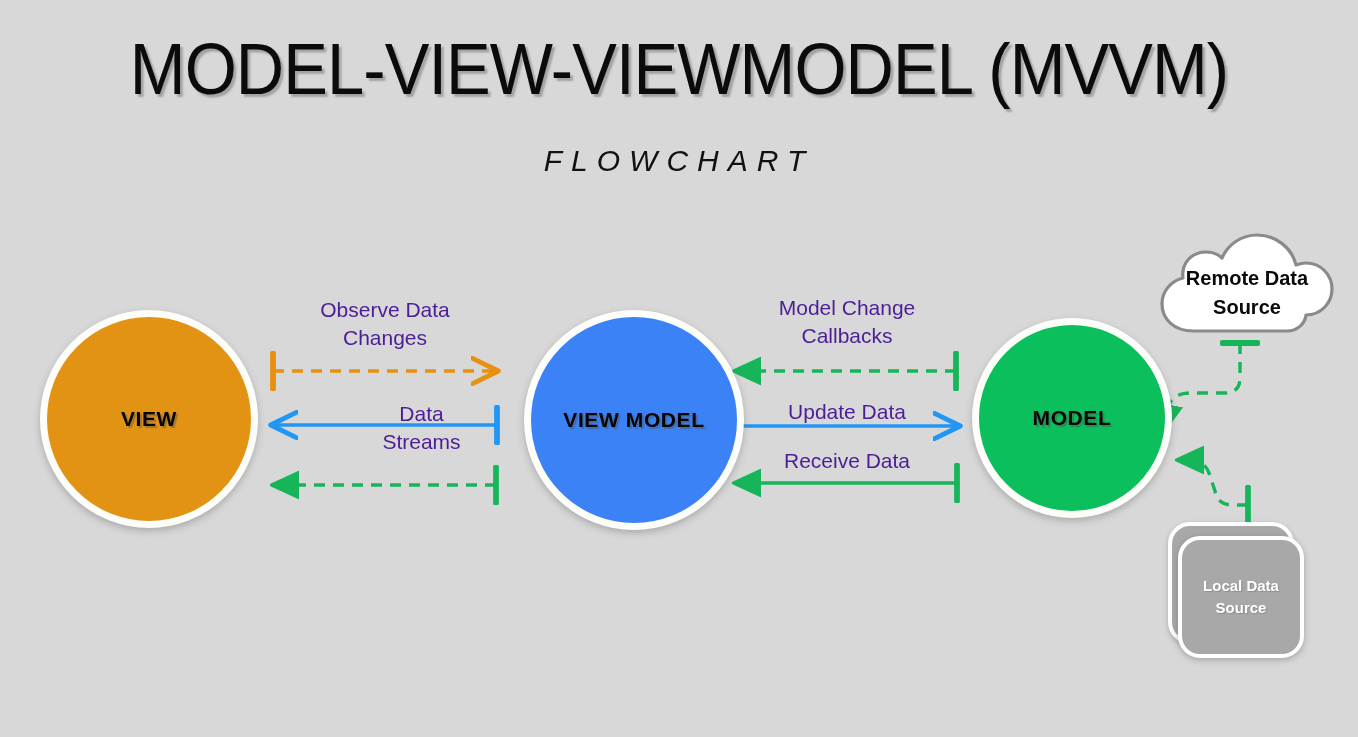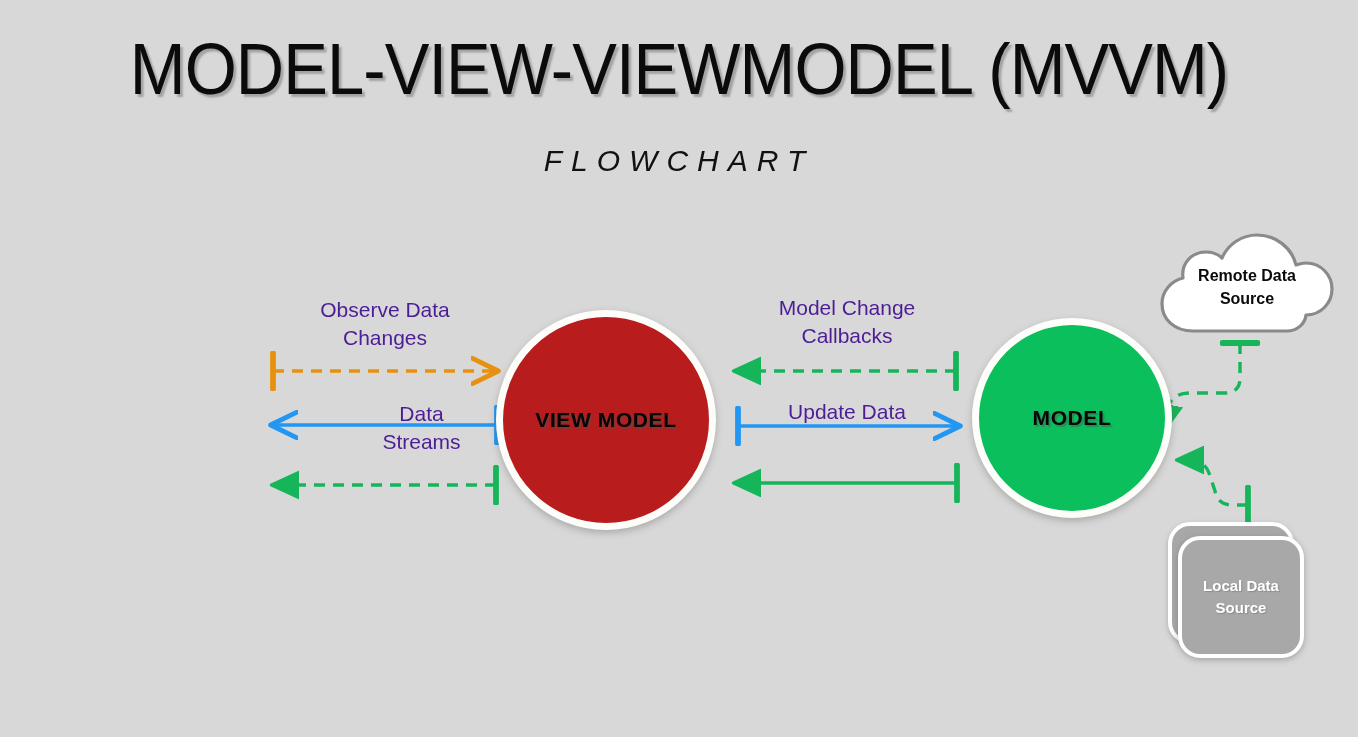--- a/index.html
+++ b/index.html
@@ -71,23 +71,23 @@
     color: #050505;
     text-shadow: 2px 2px 1px rgba(80,80,80,0.45);
     white-space: nowrap;
   }
   #circle-view {
     left: 40px;  top: 310px;
     width: 218px; height: 218px;
     background: #e39314;
   }
   #circle-viewmodel {
-    left: 496px; top: 310px;
+    left: 524px; top: 310px;
     width: 220px; height: 220px;
-    background: #b91c1c;
+    background: #3b82f6;
   }
   #circle-model {
     left: 972px; top: 318px;
     width: 200px; height: 200px;
     background: #0ABF5C;
   }
 
   
   .arrow-label {
     position: absolute;
@@ -104,21 +104,21 @@
     left: 1152px;
     top: 228px;
     width: 190px;
     height: 120px;
   }
   #cloud-remote .cloud-text {
     position: absolute;
     left: 0; top: 36px;
     width: 190px;
     text-align: center;
-    font-size: 16px;
+    font-size: 20px;
     font-weight: bold;
     color: #0a0a0a;
     line-height: 1.45;
     white-space: pre-line;
     z-index: 3;
   }
 
   
   #local-source {
     position: absolute;
@@ -197,20 +197,23 @@
 
     <line x1="738" y1="426" x2="957" y2="426" stroke="#2196f3" stroke-width="3.4" marker-start="url(#tick-blue)" marker-end="url(#ah-blue)"></line>
 
     <line x1="957" y1="483" x2="737" y2="483" stroke="#16b55a" stroke-width="3.4" marker-start="url(#tick-green)" marker-end="url(#ah-green)"></line>
 
     <path d="M1240,343 L1240,378 Q1240,393 1224,393 L1190,393 Q1172,393 1168,408 L1164,428" fill="none" stroke="#16b55a" stroke-width="3.4" stroke-dasharray="11 8" marker-start="url(#tick-green)" marker-end="url(#ah-green)"></path>
 
     <path d="M1248,505 L1232,505 Q1218,505 1215,491 L1209,473 Q1204,460 1190,460 L1180,460" fill="none" stroke="#16b55a" stroke-width="3.4" stroke-dasharray="11 8" marker-start="url(#tick-green)" marker-end="url(#ah-green)"></path>
   </svg>
 
+  <div class="node-circle" id="circle-view">
+    <span class="node-label">VIEW</span>
+  </div>
 
   <div class="node-circle" id="circle-viewmodel">
     <span class="node-label">VIEW MODEL</span>
   </div>
 
   <div class="node-circle" id="circle-model">
     <span class="node-label">MODEL</span>
   </div>
 
   <div class="arrow-label" style="left:255px; top:296px; width:260px;">Observe Data
@@ -218,20 +221,21 @@
 
   <div class="arrow-label" style="left:258px; top:400px; width:255px;padding-left:36px;">Data
 Streams</div>
 
 
   <div class="arrow-label" style="left:717px; top:398px; width:260px;">Update Data</div>
 
   <div class="arrow-label" style="left:717px; top:294px; width:260px;">Model Change
 Callbacks</div>
 
+  <div class="arrow-label" style="left:717px; top:447px; width:260px;">Receive Data</div>
 
   <div id="cloud-remote">
     <svg width="190" height="120" style="position:absolute;left:0;top:0;">
       <path d="M41,103
                C22,103 10,91 10,76
                C10,63 19,53 31,50
                C29,36 39,24 54,24
                C60,24 66,26 70,30
                C76,16 90,7 105,7
                C124,7 140,20 144,37

